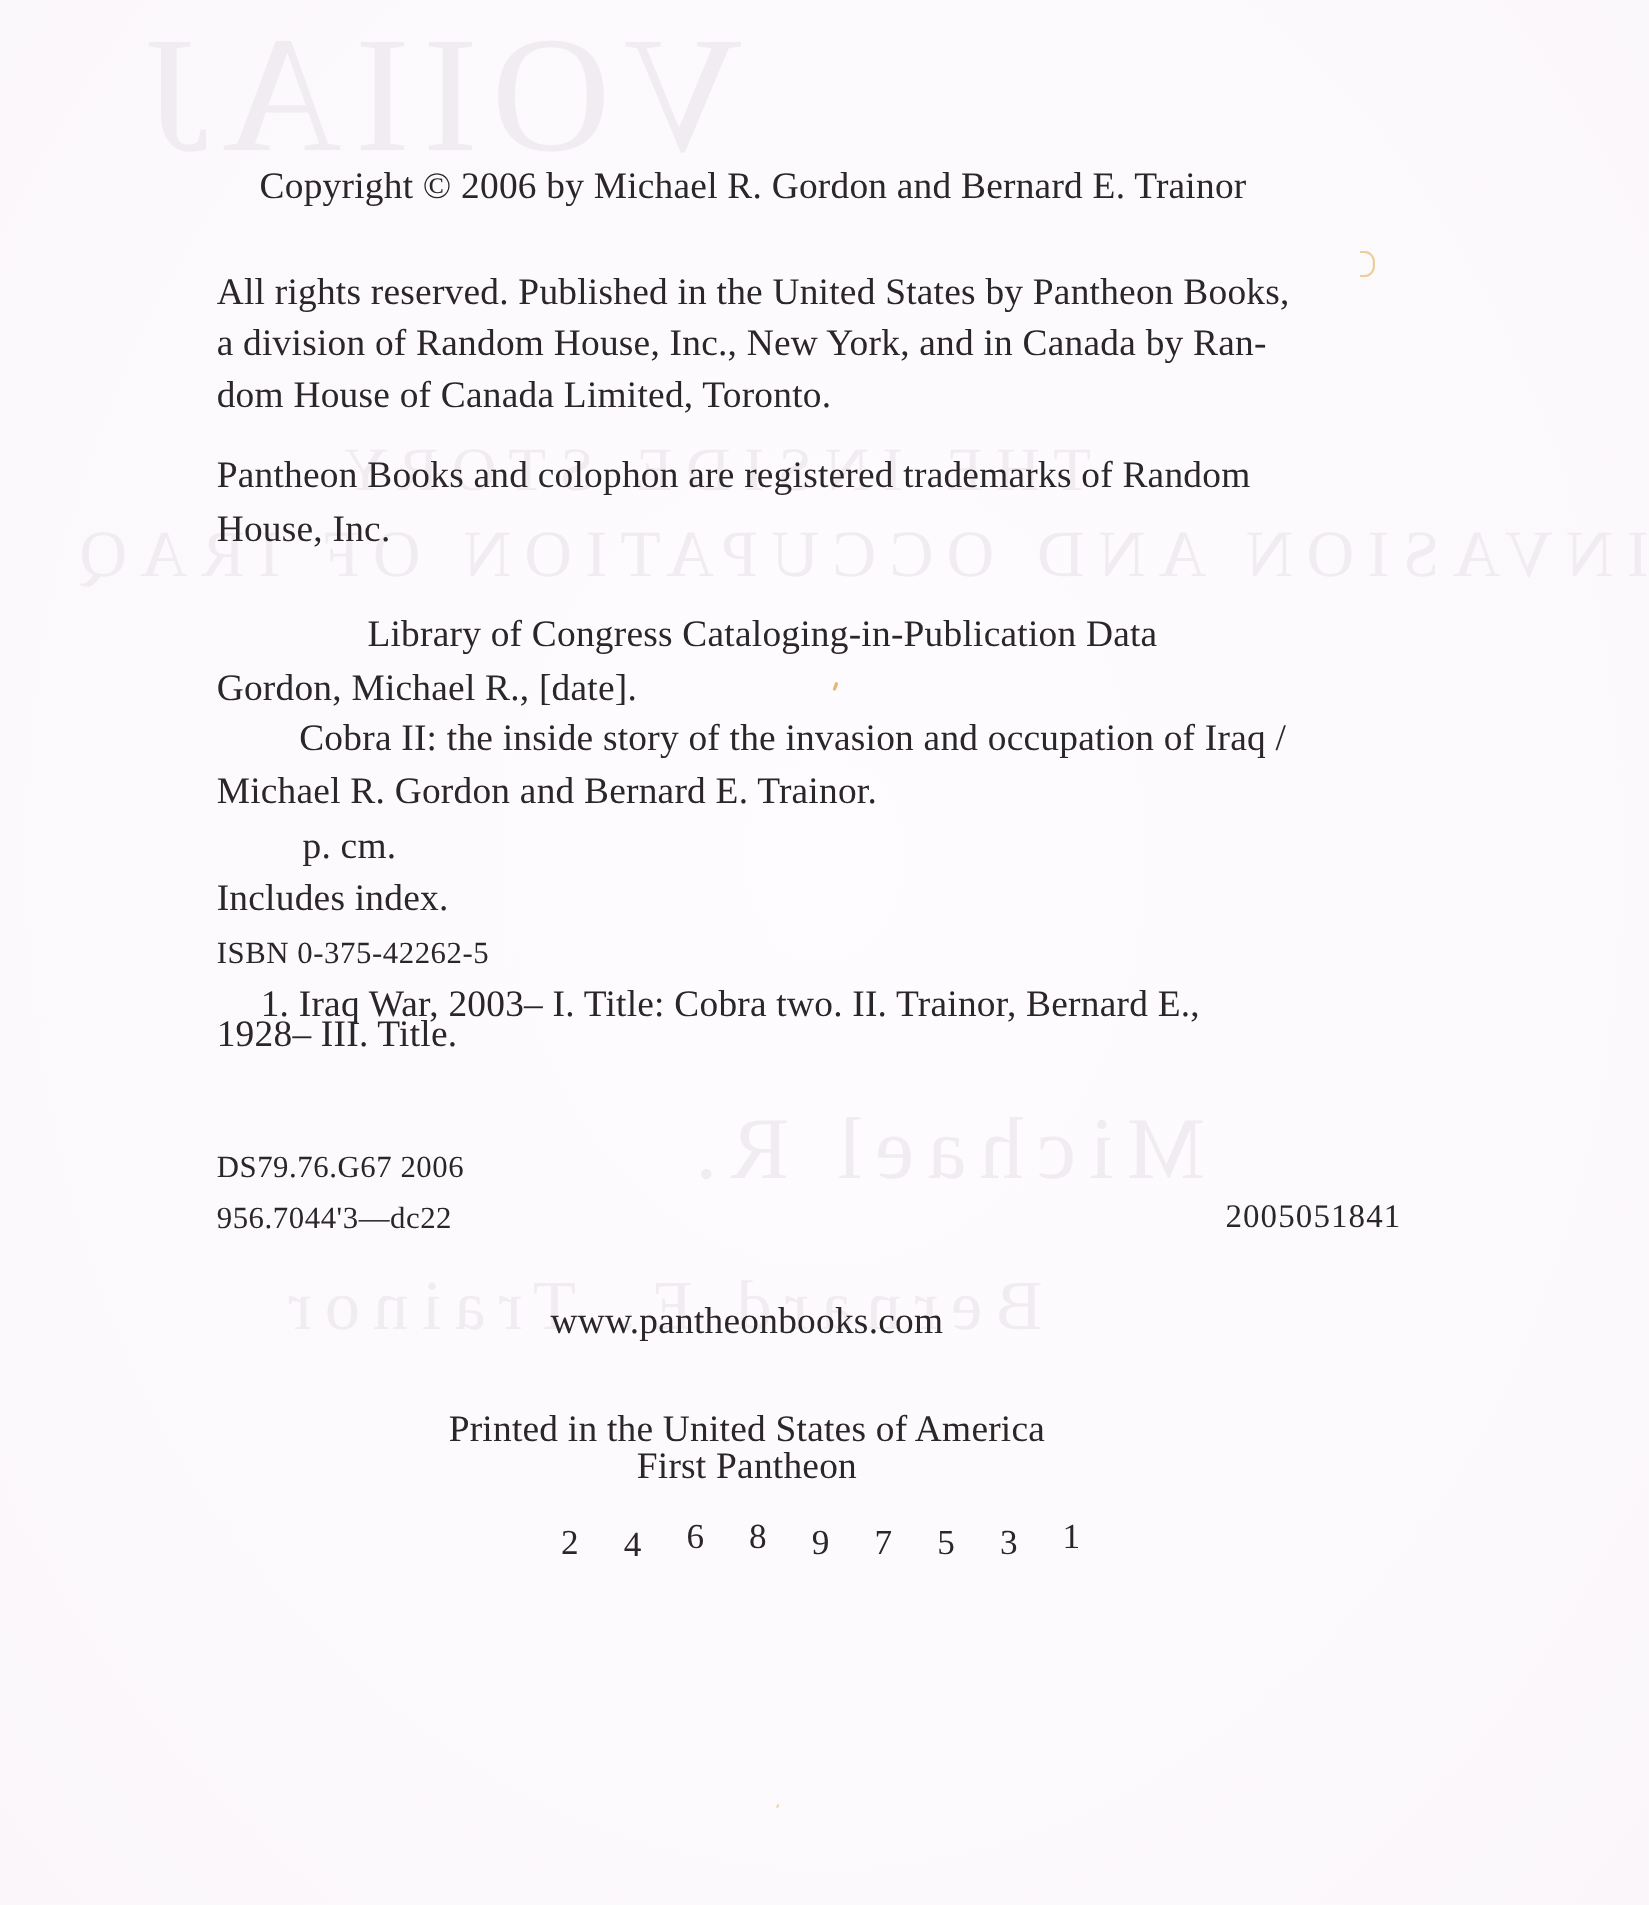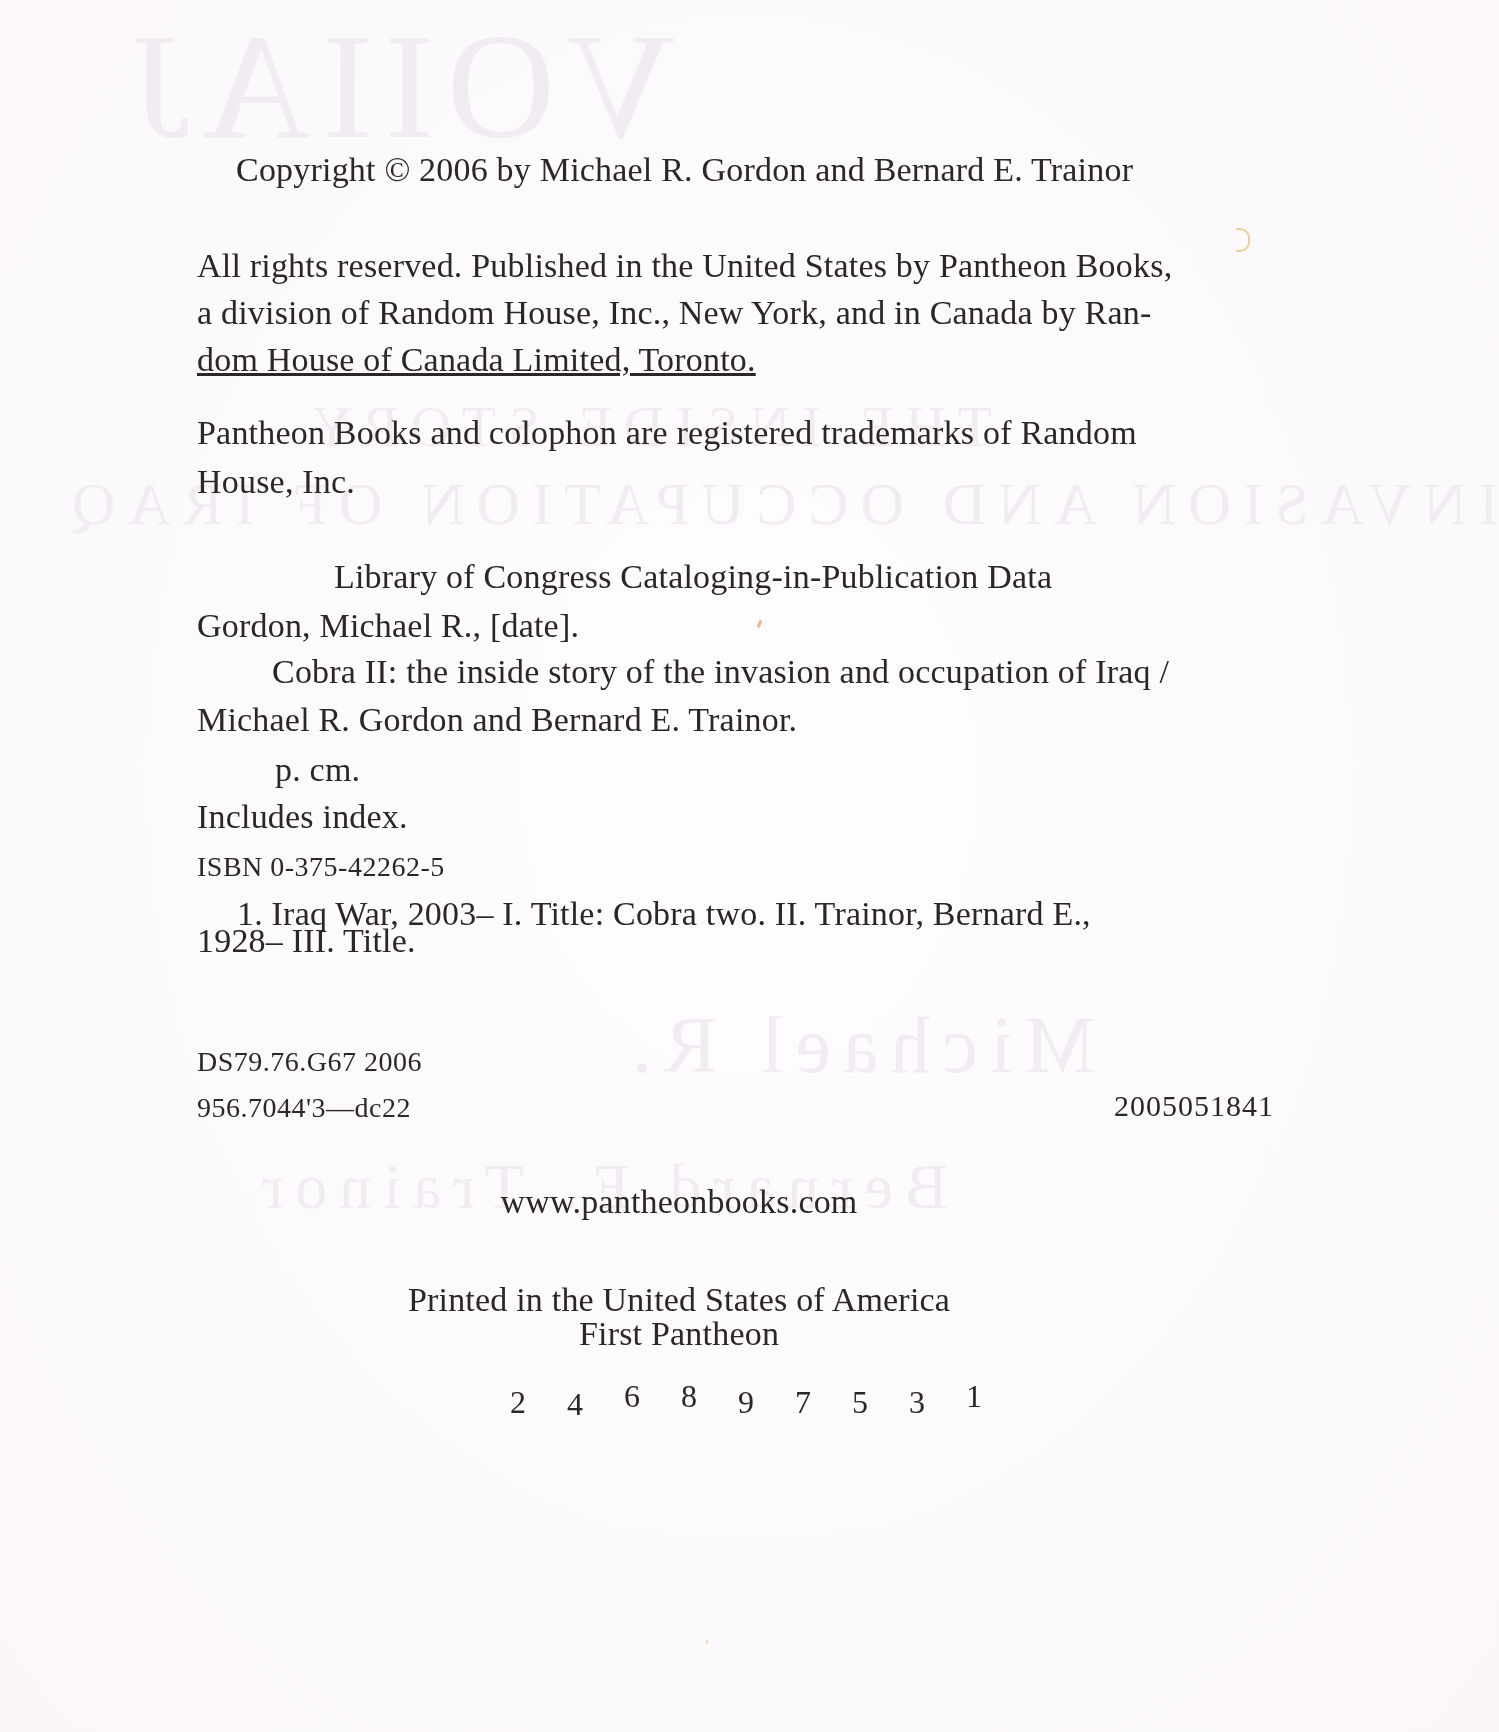--- a/index.html
+++ b/index.html
@@ -93,21 +93,21 @@
   <div class="bleed" style="top:0px; left:120px; font-size:150px; transform:scaleX(-1);">VOIIAJ</div>
   <div class="bleed" style="top:395px; left:300px; font-size:56px; transform:scaleX(-1);">THE INSIDE STORY</div>
   <div class="bleed" style="top:470px; left:60px; font-size:60px; transform:scaleX(-1);">INVASION AND OCCUPATION OF IRAQ</div>
   <div class="bleed" style="top:1000px; left:620px; font-size:80px; transform:scaleX(-1);">Michael R.</div>
   <div class="bleed" style="top:1150px; left:250px; font-size:64px; transform:scaleX(-1);">Bernard E. Trainor</div>
 
   <div class="line" style="top:150px; left:236px;">Copyright © 2006 by Michael R. Gordon and Bernard E. Trainor</div>
 
   <div class="line" style="top:246px; left:197px;">All rights reserved. Published in the United States by Pantheon Books,</div>
   <div class="line" style="top:293px; left:197px;">a division of Random House, Inc., New York, and in Canada by Ran-</div>
-  <div class="line" style="top:340px; left:197px;text-decoration:underline;">dom House of Canada Limited, Toronto.</div>
+  <div class="line" style="top:340px; left:197px;">dom House of Canada Limited, Toronto.</div>
 
   <div class="line" style="top:413px; left:197px;">Pantheon Books and colophon are registered trademarks of Random</div>
   <div class="line" style="top:462px; left:197px;">House, Inc.</div>
 
   <div class="line" style="top:557px; left:334px;">Library of Congress Cataloging-in-Publication Data</div>
   <div class="line" style="top:606px; left:197px;text-align:center;">Gordon, Michael R., [date].</div>
   <div class="line" style="top:652px; left:237px;margin-left:35px;">Cobra II: the inside story of the invasion and occupation of Iraq /</div>
   <div class="line" style="top:700px; left:197px;">Michael R. Gordon and Bernard E. Trainor.</div>
   <div class="line" style="top:750px; left:275px;">p. cm.</div>
   <div class="line" style="top:797px; left:197px;">Includes index.</div>

